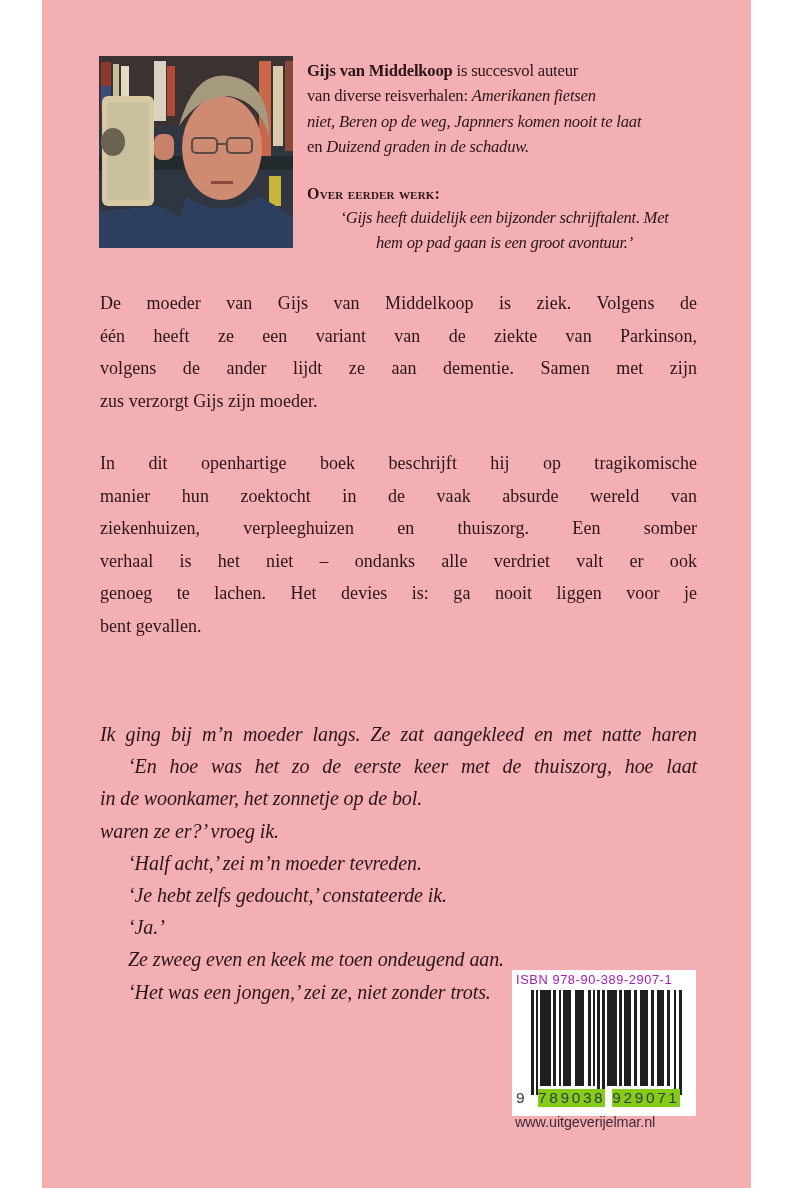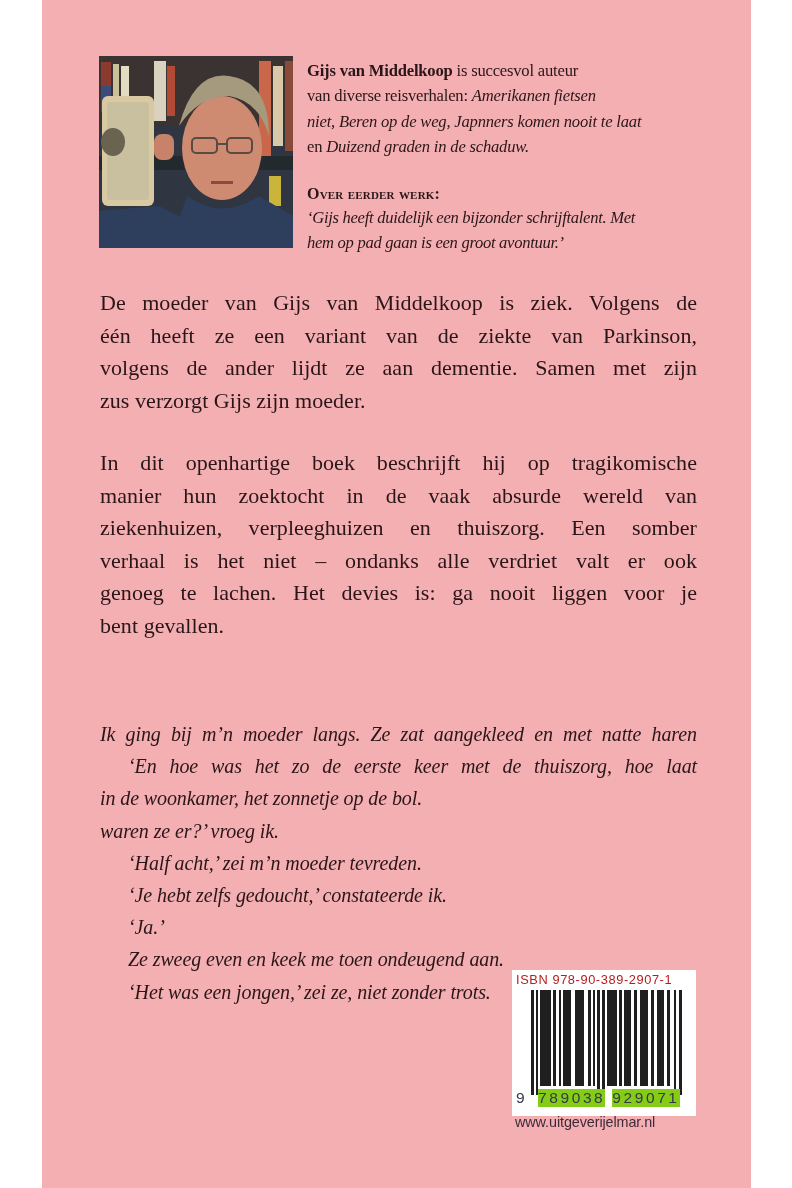--- a/index.html
+++ b/index.html
@@ -25,47 +25,47 @@
     }
     .bio b { font-weight: bold; }
     .bio i { font-style: italic; }
     .prev-heading {
       position: absolute; left: 307px; top: 184px; width: 390px;
       font-size: 16px; font-weight: bold; font-variant: small-caps; letter-spacing: 0.2px;
       line-height: 20px;
     }
     .prev-quote {
       position: absolute; left: 307px; top: 205px; width: 395px;
-      font-size: 16.6px; font-style: italic; line-height: 25px; letter-spacing: -0.3px;
+      font-size: 16.6px; font-style: italic; line-height: 25px; letter-spacing: -0.3px; text-align: center;
     }
     
     .para {
       position: absolute; left: 100px; width: 597px;
-      font-size: 22px; line-height: 32.6px; text-align: justify; text-align-last: left;
+      font-size: 18px; line-height: 32.6px; text-align: justify; text-align-last: left;
       letter-spacing: 0.05px;
     }
     .para1 { top: 287px; }
     .para2 { top: 447px; }
     .para .line { display: block; text-align: justify; text-align-last: justify; white-space: nowrap; }
     .para .line.last { text-align-last: left; }
     
     .excerpt {
       position: absolute; left: 100px; top: 670px; width: 597px;
       font-style: italic; font-size: 20px; line-height: 32.2px; letter-spacing: -0.1px; margin-top: 48px;
     }
     .excerpt .line { display: block; white-space: nowrap; }
     .excerpt .line.justify { text-align: justify; text-align-last: justify; }
     .excerpt .indent { padding-left: 28px; }
     
     .barcode-box {
       position: absolute; left: 512px; top: 970px; width: 184px; height: 146px; background: #ffffff;
     }
     .isbn-text {
       position: absolute; left: 516px; top: 972px; font-family: "Liberation Sans", "DejaVu Sans", sans-serif;
-      font-size: 12.8px; color: #b91c1c; letter-spacing: 0.6px; white-space: nowrap;
+      font-size: 12.8px; color: #a21caf; letter-spacing: 0.6px; white-space: nowrap;
     }
     .bars {
       position: absolute; left: 531px; top: 990px; width: 157px; height: 105px;
     }
     .bars svg { display: block; }
     .digits {
       position: absolute; left: 516px; top: 1089px; width: 176px;
       font-family: "Liberation Sans", "DejaVu Sans", sans-serif; font-size: 15.5px; color: #333a48;
       letter-spacing: 2.6px; white-space: nowrap;
     }

